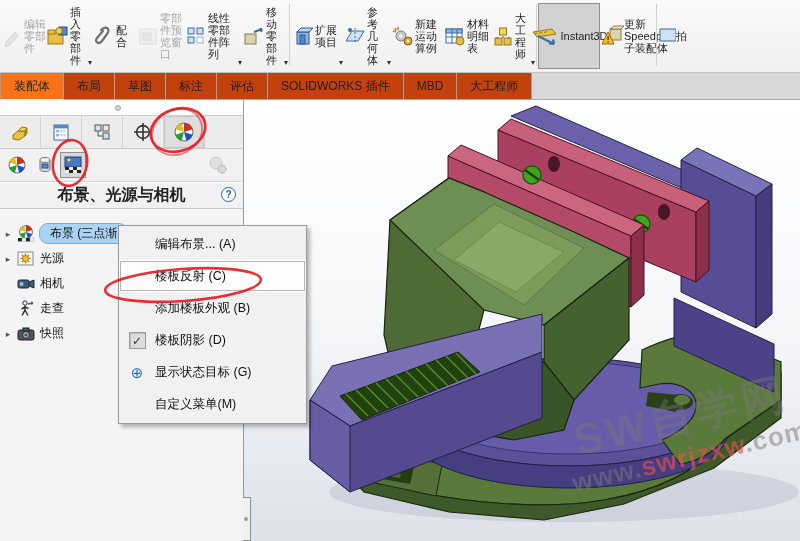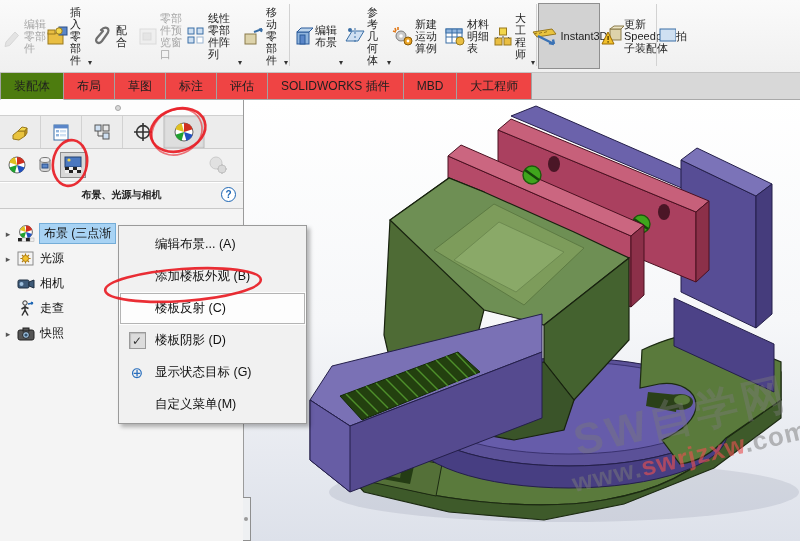--- a/index.html
+++ b/index.html
@@ -17,49 +17,49 @@
   .tb-item.disabled svg{opacity:.45;filter:grayscale(1);}
   .w44{width:44px}.w46{width:46px}.w48{width:48px}.w50{width:50px}.w52{width:52px}.w58{width:58px}.w62{width:62px}.w64{width:55px}.w20{width:20px}
   .tsep{width:1px;height:62px;background:#d2d2d2;margin:2px 1px 0 1px;flex:0 0 aupx;}
   .tb-item.pressed{background:#d2d2d2;border:1px solid #8f8f8f;justify-content:center;height:66px;margin-top:1px;}
   .tb-item.pressed .tb-ic{height:30px;}
 
   
   .ribbon-tabs{position:absolute;left:0;top:72px;width:800px;height:28px;background:#d8d8d8;
                border-top:1px solid #c4c4c4;border-bottom:1px solid #a9a9a9;display:flex;box-sizing:border-box;}
   .rtab{font-size:12px;color:#1f1f1f;display:flex;align-items:center;justify-content:center;
-        padding:0 13px;border-right:1px solid #a2a2a2;background:#ef4444;white-space:nowrap;}
-  .rtab.active{background:#4d7c0f;border-left:1px solid #a2a2a2;margin-bottom:-1px;border-bottom:1px solid #fbfbfb;}
+        padding:0 13px;border-right:1px solid #a2a2a2;background:#c2410c;white-space:nowrap;}
+  .rtab.active{background:#f97316;border-left:1px solid #a2a2a2;margin-bottom:-1px;border-bottom:1px solid #fbfbfb;}
 
   
   .left-panel{position:absolute;left:0;top:100px;width:243px;height:441px;background:#f4f4f4;}
   .panel-border{position:absolute;left:243px;top:100px;width:1px;height:397px;background:#9b9b9b;}
   .splitter-tab{position:absolute;left:243px;top:497px;width:8px;height:44px;background:#eef0f2;
                 border:1px solid #8f8f8f;border-left:none;box-sizing:border-box;}
   .splitter-tab .dot{position:absolute;left:1px;top:19px;width:4px;height:4px;border-radius:50%;background:#9a9a9a;}
   .panel-grip{height:15px;background:#fdfdfd;border-bottom:1px solid #cfcfcf;position:relative;}
   .panel-grip .dot{position:absolute;left:115px;top:5px;width:6px;height:6px;border-radius:50%;
                    background:#d8d8d8;border:1px solid #a8a8a8;box-sizing:border-box;}
   .panel-tabs{height:32px;display:flex;background:#ececec;border-bottom:1px solid #cccccc;}
   .ptab{width:40px;display:flex;align-items:center;justify-content:center;border-right:1px solid #d2d2d2;}
   .ptab.active{background:#dedede;box-shadow:inset 0 0 2px #999;}
   .panel-subtabs{height:33px;display:flex;align-items:center;background:#f1f1f1;border-bottom:1px solid #d5d5d5;padding-left:4px;box-sizing:border-box;}
   .stab{width:26px;height:26px;display:flex;align-items:center;justify-content:center;margin-right:2px;}
   .stab.pressed{background:#d8d8d8;border:1px solid #8f8f8f;box-sizing:border-box;}
   .stab.disabled{opacity:.45;filter:grayscale(.6);margin-left:auto;margin-right:12px;}
   .panel-title{height:26px;display:flex;align-items:center;background:#f1f1f1;
                border-bottom:1px solid #c8c8c8;box-shadow:0 1px 0 #ffffff inset;position:relative;}
-  .panel-title .t{flex:1;text-align:center;font-size:10px;font-weight:bold;color:#222;}
+  .panel-title .t{flex:1;text-align:center;font-size:16px;font-weight:bold;color:#222;}
   .help-circle{position:absolute;right:7px;top:5px;width:15px;height:15px;border:1.5px solid #1d66b4;border-radius:50%;
                color:#1d66b4;font-size:10px;font-weight:bold;display:flex;align-items:center;justify-content:center;box-sizing:border-box;background:#fff;}
   .tree{padding-top:12px;}
   .tree-row{height:25px;display:flex;align-items:center;font-size:12px;color:#111;position:relative;}
   .tree-row .arrow{width:16px;text-align:center;font-size:9px;color:#555;}
   .tree-row .ticon{width:19px;height:17px;margin-right:5px;display:flex;align-items:center;justify-content:center;}
-  .tree-row.selected .lbl{background:#a8d3f4;outline:1px solid #74add8;padding:1px 4px;}
+  .tree-row.selected .lbl{background:#a8d3f4;outline:1px solid #74add8;padding:1px 10px;border-radius:8px;}
   .tree-row .lbl{white-space:nowrap;}
 
   
   .viewport{position:absolute;left:244px;top:100px;width:556px;height:441px;
             background:linear-gradient(180deg,#ffffff 0%,#f6f7f9 50%,#dde1ea 100%);overflow:hidden;}
   .model{position:absolute;left:0;top:0;}
   .watermark{position:absolute;left:305px;top:288px;width:270px;transform:rotate(-13deg);text-align:center;pointer-events:none;}
   .wm1{font-size:43px;font-weight:bold;letter-spacing:4px;color:rgba(122,122,122,.42);white-space:nowrap;}
   .wm2{font-size:26px;font-weight:bold;letter-spacing:1px;color:rgba(122,122,122,.5);white-space:nowrap;margin-top:-4px;}
   .wm2 .red{color:rgba(233,80,80,.62);}
@@ -145,21 +145,21 @@
     </div>
     <div class="tsep"></div>
     <div class="tb-item w52">
       <span class="tb-ic">
         <svg width="24" height="24">
             <rect x="6" y="7" width="12" height="12" fill="#8fb4dd" stroke="#2a5a9a"></rect>
             <polygon points="6,7 10,3 22,3 18,7" fill="#bcd4ec" stroke="#2a5a9a"></polygon>
             <rect x="9" y="10" width="5" height="9" fill="#5a86c8" stroke="#2a5a9a"></rect>
           </svg>
       </span>
-      <span>编辑布景</span>
+      <span>扩展项目</span>
       <span class="tb-caret">▾</span>
     </div>
     <div class="tb-item w48">
       <span class="tb-ic">
         <svg width="24" height="24">
             <polygon points="3,16 9,6 21,6 15,16" fill="#cfe0f2" stroke="#3a6ea5"></polygon>
             <circle cx="7" cy="5" r="2" fill="#3a6ea5"></circle>
             <path d="M12 3 v16" stroke="#3a6ea5" stroke-dasharray="2 2"></path>
           </svg>
       </span>
@@ -484,27 +484,27 @@
   <div class="panel-border"></div>
   <div class="splitter-tab">
       <div class="dot"></div>
     </div>
 
   <div class="context-menu">
     <div class="menu-item">
       <span class="mi-gutter"></span>
       <span>编辑布景... (A)</span>
     </div>
+    <div class="menu-item hl">
+      <span class="mi-gutter"></span>
+      <span>楼板反射 (C)</span>
+    </div>
     <div class="menu-item">
       <span class="mi-gutter"></span>
       <span>添加楼板外观 (B)</span>
-    </div>
-    <div class="menu-item hl">
-      <span class="mi-gutter"></span>
-      <span>楼板反射 (C)</span>
     </div>
     <div class="menu-item">
       <span class="mi-gutter">
           <span class="checkbox">✓</span>
         </span>
       <span>楼板阴影 (D)</span>
     </div>
     <div class="menu-item">
       <span class="mi-gutter">
           <span class="target-glyph">⊕</span>

